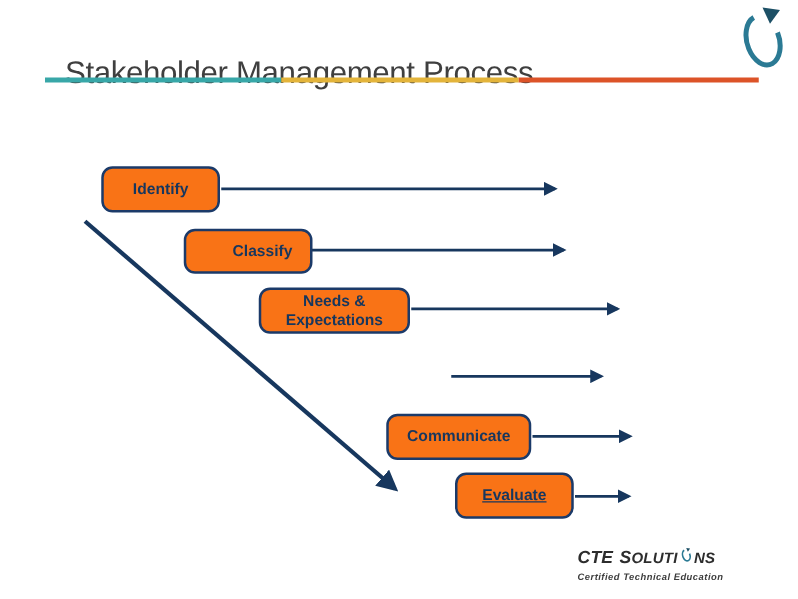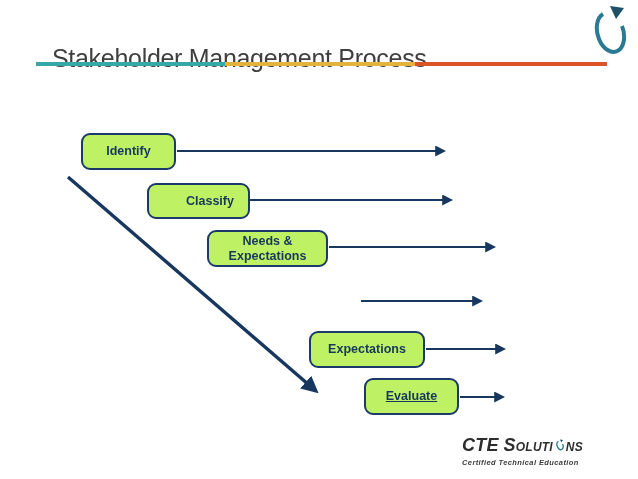--- a/index.html
+++ b/index.html
@@ -16,39 +16,39 @@
   .rule .seg{height:4px;}
   .seg.teal{width:189px;background:#38a7a8;}
   .seg.gold{width:190px;background:#e3b43b;}
   .seg.orange{width:192px;background:#dc5328;}
   
   .swirl{position:absolute;left:589px;top:4px;width:38px;height:58px;}
   
   .arrows{position:absolute;left:0;top:0;width:638px;height:479px;pointer-events:none;}
   
   .step-box{
-    position:absolute;box-sizing:border-box;background:#bef264;
+    position:absolute;box-sizing:border-box;background:#f97316;
     border:2.5px solid #1b3a69;border-radius:9px;
     display:flex;align-items:center;justify-content:center;text-align:center;
     color:#17375e;font-weight:bold;font-size:12.5px;line-height:1.2;
   }
   .b1{left:81px;top:133px;width:95px;height:37px;}
   .b2{left:147px;top:183px;width:103px;height:36px;padding-left:23px;}
   .b3{left:207px;top:230px;width:121px;height:37px;padding:0 8px;text-align:center;}
   .b4{left:263px;top:285px;width:97px;height:34px;}
   .b5{left:309px;top:331px;width:116px;height:37px;}
   .b6{left:364px;top:378px;width:95px;height:37px;text-decoration:underline;}
   
   .cte-logo{position:absolute;left:462px;top:435px;width:160px;}
   .cte-main{
     font-style:italic;font-weight:bold;color:#2d2d2d;
     font-size:18px;line-height:20px;letter-spacing:0.2px;white-space:nowrap;
     display:flex;align-items:baseline;
   }
-  .cte-main .big{font-size:18px;}
+  .cte-main .big{font-size:14px;}
   .cte-main .small{font-size:12px;}
   .cte-main .sp{width:5px;display:inline-block;}
   .cte-swoosh{position:relative;top:1px;margin:0 1px;}
   .cte-tag{
     margin-top:1px;font-size:7.5px;font-weight:bold;font-style:italic;
     color:#3c3c3c;letter-spacing:0.4px;white-space:nowrap;
   }
 </style>
 </head>
 <body>
@@ -86,21 +86,21 @@
   <div class="step-box b1">
     <span>Identify</span>
   </div>
   <div class="step-box b2">
     <span>Classify</span>
   </div>
   <div class="step-box b3">
     <span>Needs &amp; Expectations</span>
   </div>
   <div class="step-box b5">
-    <span>Expectations</span>
+    <span>Communicate</span>
   </div>
   <div class="step-box b6">
     <span>Evaluate</span>
   </div>
 
   <div class="cte-logo">
     <div class="cte-main">
       <span class="big">CTE</span>
         <span class="sp"></span>
         <span class="big">S</span>

